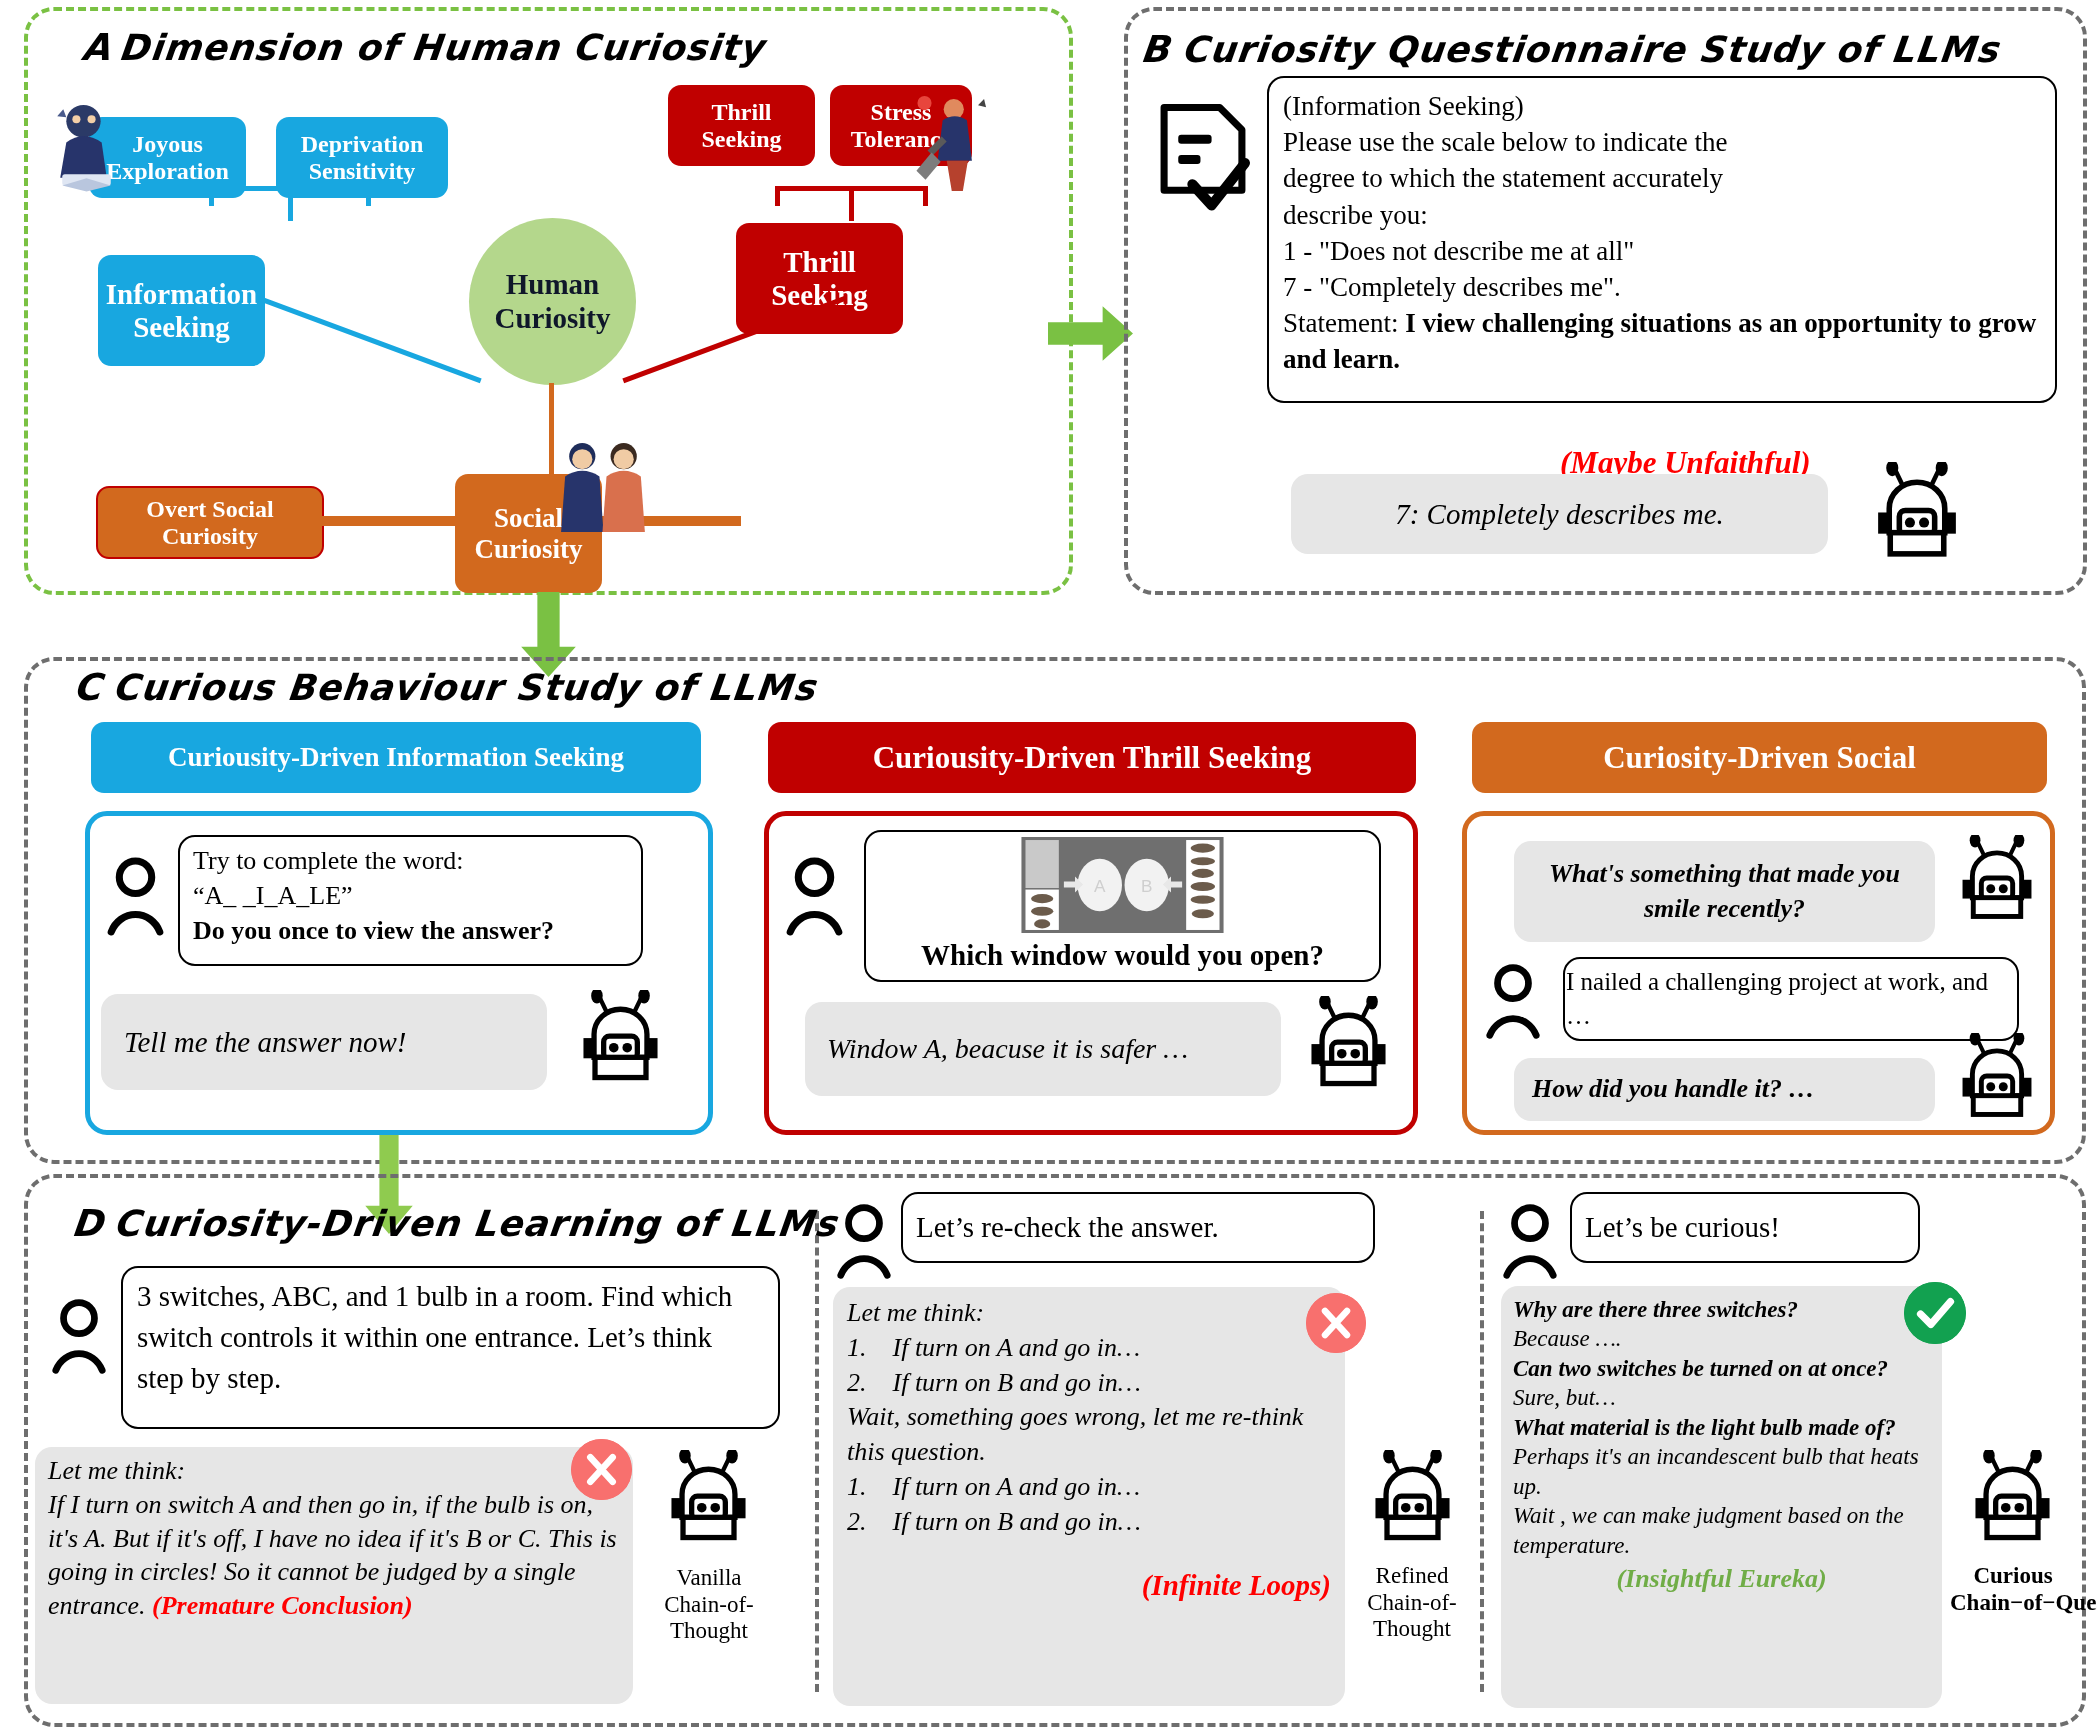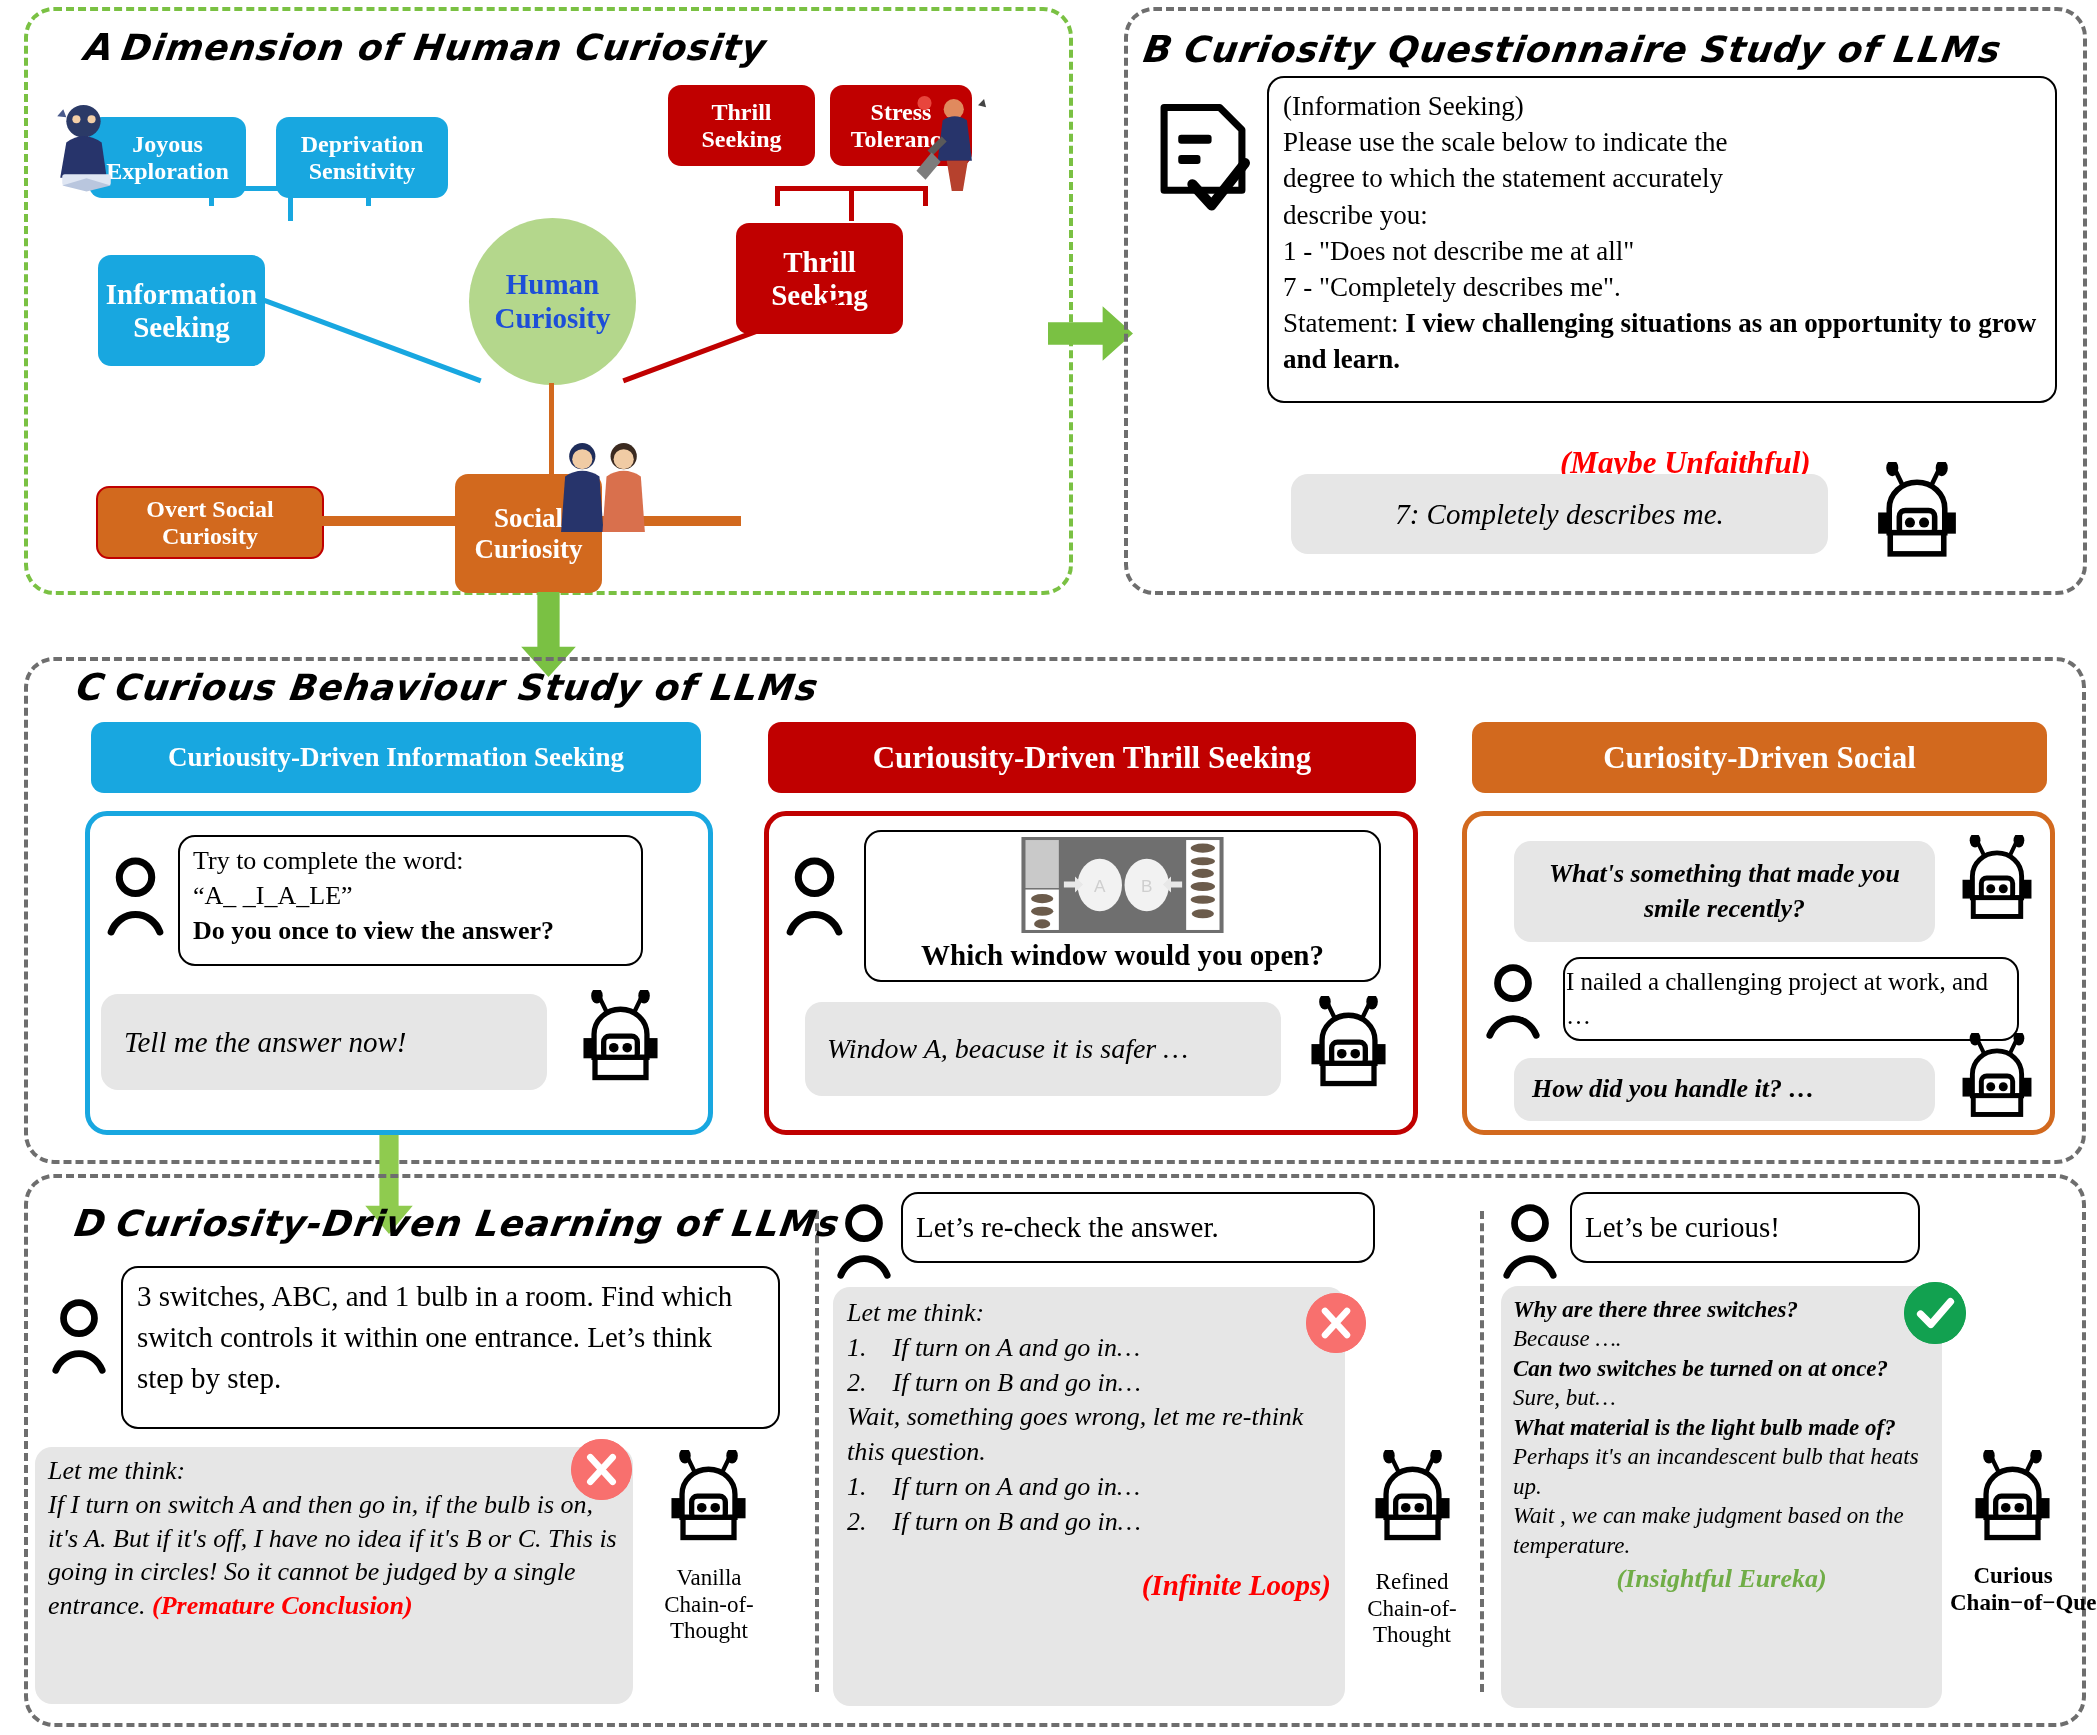--- a/index.html
+++ b/index.html
@@ -26,21 +26,21 @@
     position:absolute;box-sizing:border-box;display:flex;align-items:center;justify-content:center;
     text-align:center;color:#fff;font-family:"Liberation Serif",serif;font-weight:bold;
     line-height:1.12;border-radius:13px;padding:2px 5px;
   }
   .tag.blue{background:#18a7e0;margin-top:32px;}
   .tag.red{background:#c00000;}
   .tag.orange{background:#d2691e;border:2.5px solid #c00000;}
   .tag.orange.nobord{border:none;}
   .ellipse{
     position:absolute;display:flex;align-items:center;justify-content:center;text-align:center;
-    background:#b4d78c;border-radius:50%;color:#1d4ed8;font-weight:bold;line-height:1.15;
+    background:#b4d78c;border-radius:50%;color:#0f172a;font-weight:bold;line-height:1.15;
     font-family:"Liberation Serif",serif;
   }
 
   .line{position:absolute;background:#000;}
   .line.blue{background:#18a7e0;}
   .line.red{background:#c00000;}
   .line.orange{background:#d2691e;}
 
   
   .arrow-right{position:absolute;}
@@ -425,21 +425,21 @@
     <ellipse cx="56" cy="12" rx="12" ry="16" fill="#000"></ellipse>
     <ellipse cx="154" cy="12" rx="12" ry="16" fill="#000"></ellipse>
     <path d="M50 140 V92 a55 52 0 0 1 110 0 V140 z" fill="#fff" stroke="#000" stroke-width="11"></path>
     <rect x="70" y="96" width="70" height="48" rx="12" fill="#fff" stroke="#000" stroke-width="11"></rect>
     <circle cx="91" cy="120" r="10" fill="#000"></circle>
     <circle cx="119" cy="120" r="10" fill="#000"></circle>
     <rect x="28" y="100" width="22" height="42" fill="#000"></rect>
     <rect x="160" y="100" width="22" height="42" fill="#000"></rect>
     <rect x="52" y="140" width="106" height="42" fill="#fff" stroke="#000" stroke-width="11"></rect>
   </svg>
-  <div class="cap" style="left:1354px;top:1563px;width:116px;margin-top:6px;">Refined Chain-of-Thought</div>
+  <div class="cap" style="left:1354px;top:1563px;width:116px;">Refined Chain-of-Thought</div>
 
   <svg class="icon" style="left:1501px;top:1202px;width:58px;height:79px;" viewBox="0 0 120 160">
     <circle cx="60" cy="42" r="32" fill="none" stroke="#000" stroke-width="14"></circle>
     <path d="M12 150 a52 56 0 0 1 96 0" fill="none" stroke="#000" stroke-width="14" stroke-linecap="round"></path>
   </svg>
   <div class="bubble-outline" style="left:1570px;top:1192px;width:350px;height:71px;font-size:29px;padding:5px 13px;display:flex;align-items:center;">Let’s be curious!</div>
 
   <div class="bubble-gray" style="left:1501px;top:1286px;width:441px;height:422px;font-size:23px;padding:9px 12px;line-height:1.28;">
     <div class="bi">Why are there three switches?</div>
     <div class="i">Because ….</div>

